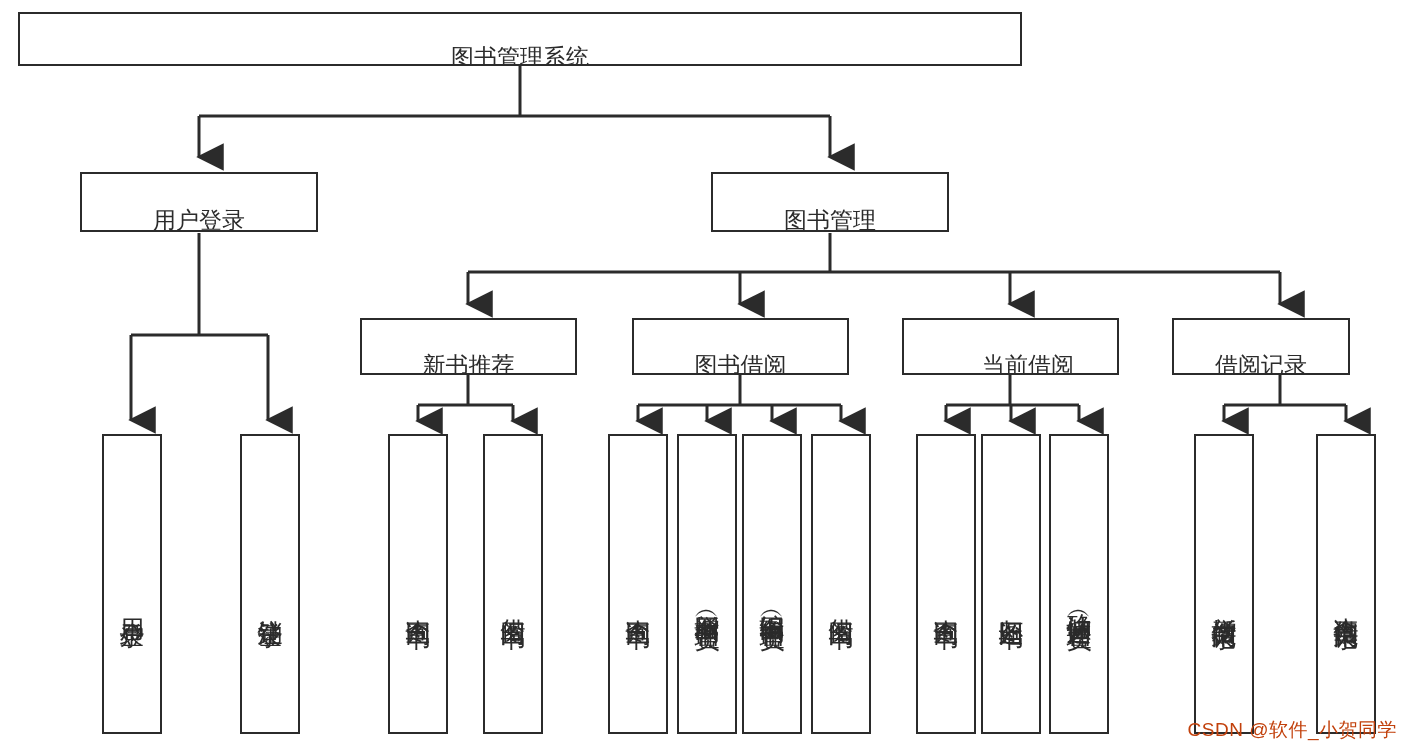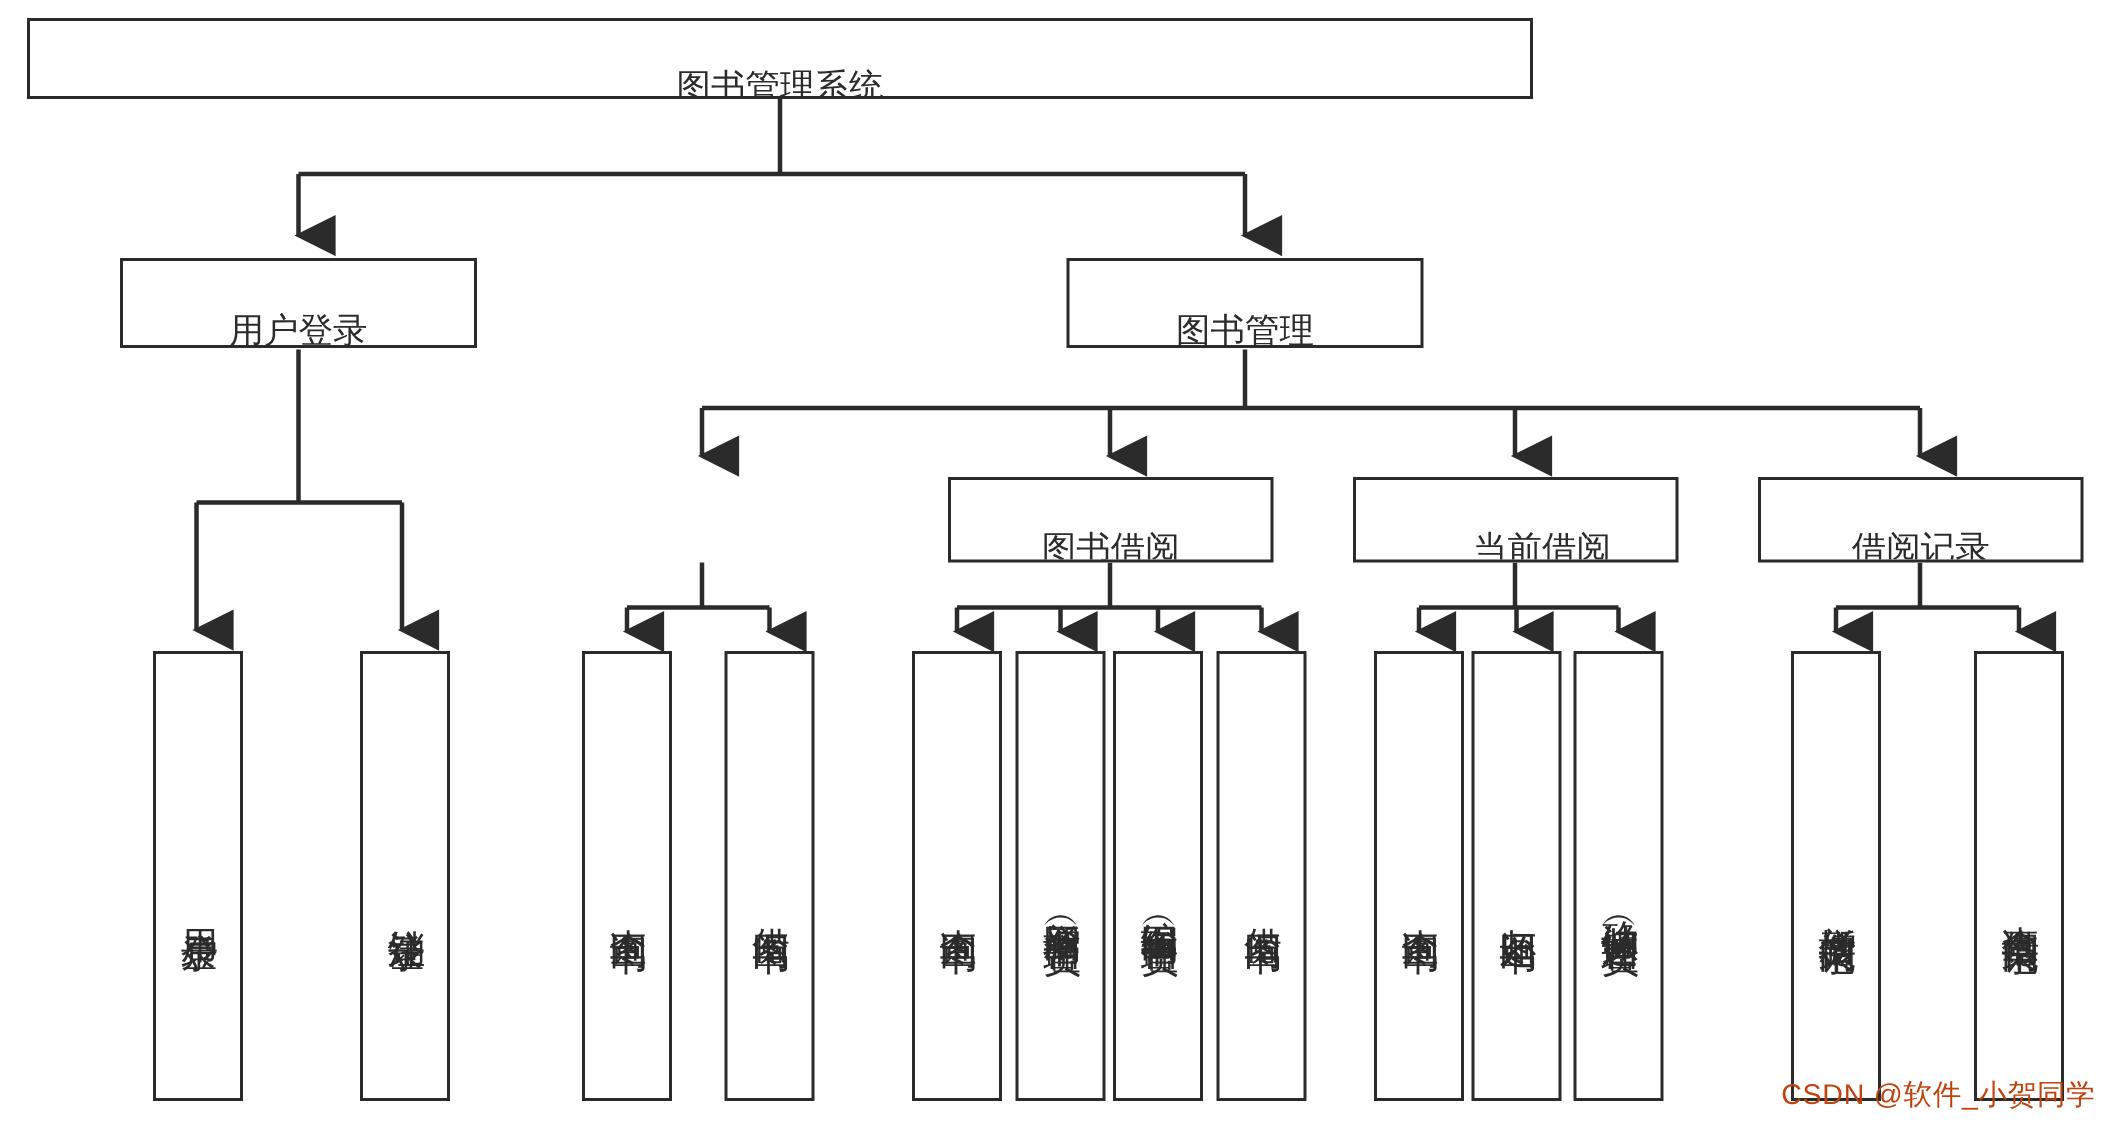--- a/index.html
+++ b/index.html
@@ -128,27 +128,30 @@
     <span class="label">图书管理系统</span>
   </div>
 
   <div class="node horiz" style="left:80px; top:172px; width:238px; height:60px;">
     <span class="label">用户登录</span>
   </div>
   <div class="node horiz" style="left:711px; top:172px; width:238px; height:60px;font-family:Liberation Serif, serif;">
     <span class="label">图书管理</span>
   </div>
 
+  <div class="node horiz" style="left:360px; top:318px; width:217px; height:57px;">
+    <span class="label">新书推荐</span>
+  </div>
   <div class="node horiz" style="left:632px; top:318px; width:217px; height:57px;">
     <span class="label">图书借阅</span>
   </div>
   <div class="node horiz" style="left:902px; top:318px; width:217px; height:57px;padding-left:35px;">
     <span class="label">当前借阅</span>
   </div>
-  <div class="node horiz" style="left:1172px; top:318px; width:217px; height:57px;">
+  <div class="node horiz" style="left:1172px; top:318px; width:178px; height:57px;">
     <span class="label">借阅记录</span>
   </div>
 
   <div class="node vert" style="left:102px; top:434px; width:60px; height:300px;">
     <span class="label">用户登录</span>
   </div>
   <div class="node vert" style="left:240px; top:434px; width:60px; height:300px;">
     <span class="label">注销登录</span>
   </div>
 

